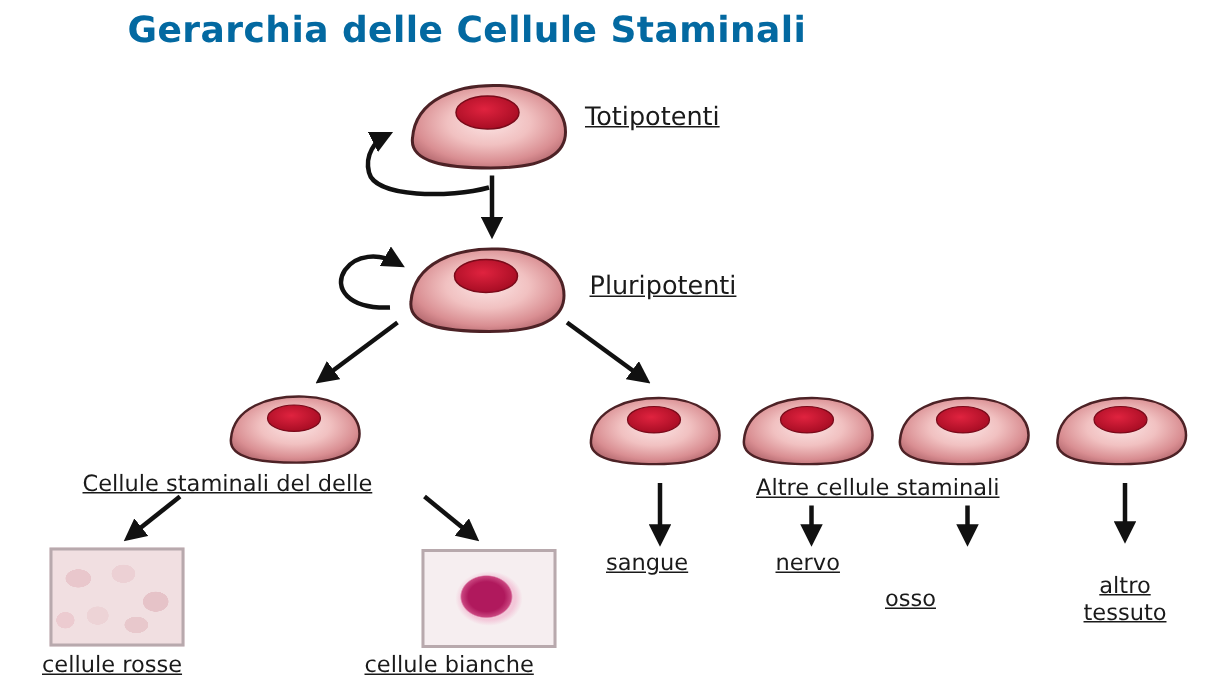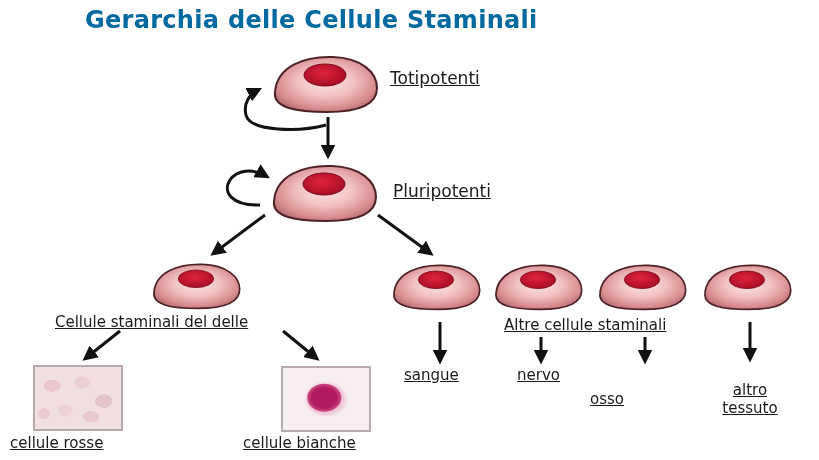--- a/index.html
+++ b/index.html
@@ -93,21 +93,21 @@
   <line x1="645" y1="337" x2="645" y2="360" stroke="#111" stroke-width="3" marker-end="url(#ah)"></line>
   <line x1="750" y1="322" x2="750" y2="358" stroke="#111" stroke-width="3" marker-end="url(#ah)"></line>
 </svg>
 
 <div class="lbl lbl-lg" style="left:390px; top:68px;">Totipotenti</div>
 <div class="lbl lbl-lg" style="left:393px; top:181px;">Pluripotenti</div>
 
 <div class="lbl" style="left:55px; top:313px;">Cellule staminali del delle</div>
 
 <div class="imgbox rbc" style="left:33px; top:365px; width:90px; height:66px;"></div>
-<div class="lbl" style="left:10px; top:434px;">cellule rosse</div>
+<div class="lbl" style="left:28px; top:434px;">cellule rosse</div>
 
 <div class="imgbox wbc" style="left:281px; top:366px; width:90px; height:66px;"></div>
 <div class="lbl" style="left:243px; top:434px;">cellule bianche</div>
 
 <div class="lbl" style="left:460px; top:316px;margin-left:44px;">Altre cellule staminali</div>
 
 <div class="lbl" style="left:404px; top:366px;">sangue</div>
 <div class="lbl" style="left:517px; top:366px;">nervo</div>
 <div class="lbl" style="left:590px; top:366px;margin-top:24px;">osso</div>
 <div class="lbl center" style="left:712px; top:381px; width:76px;">

